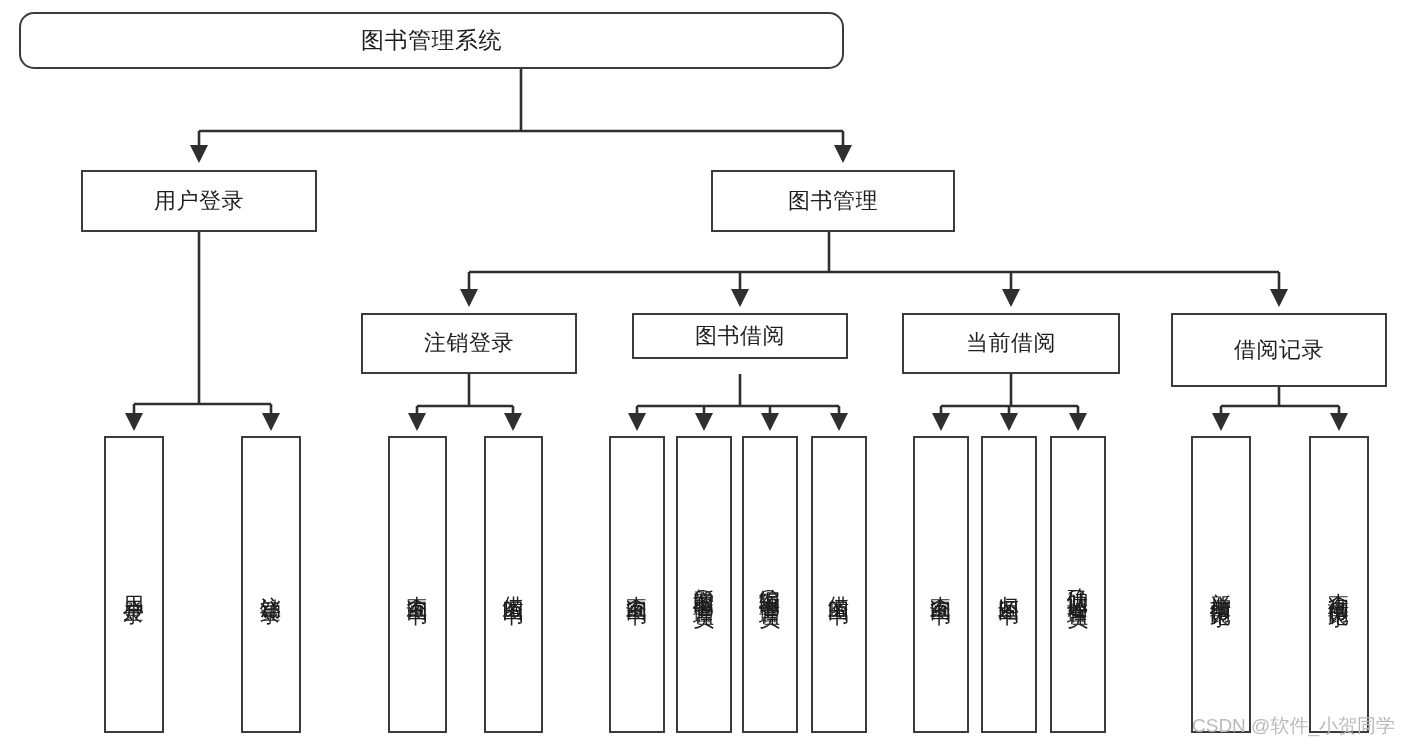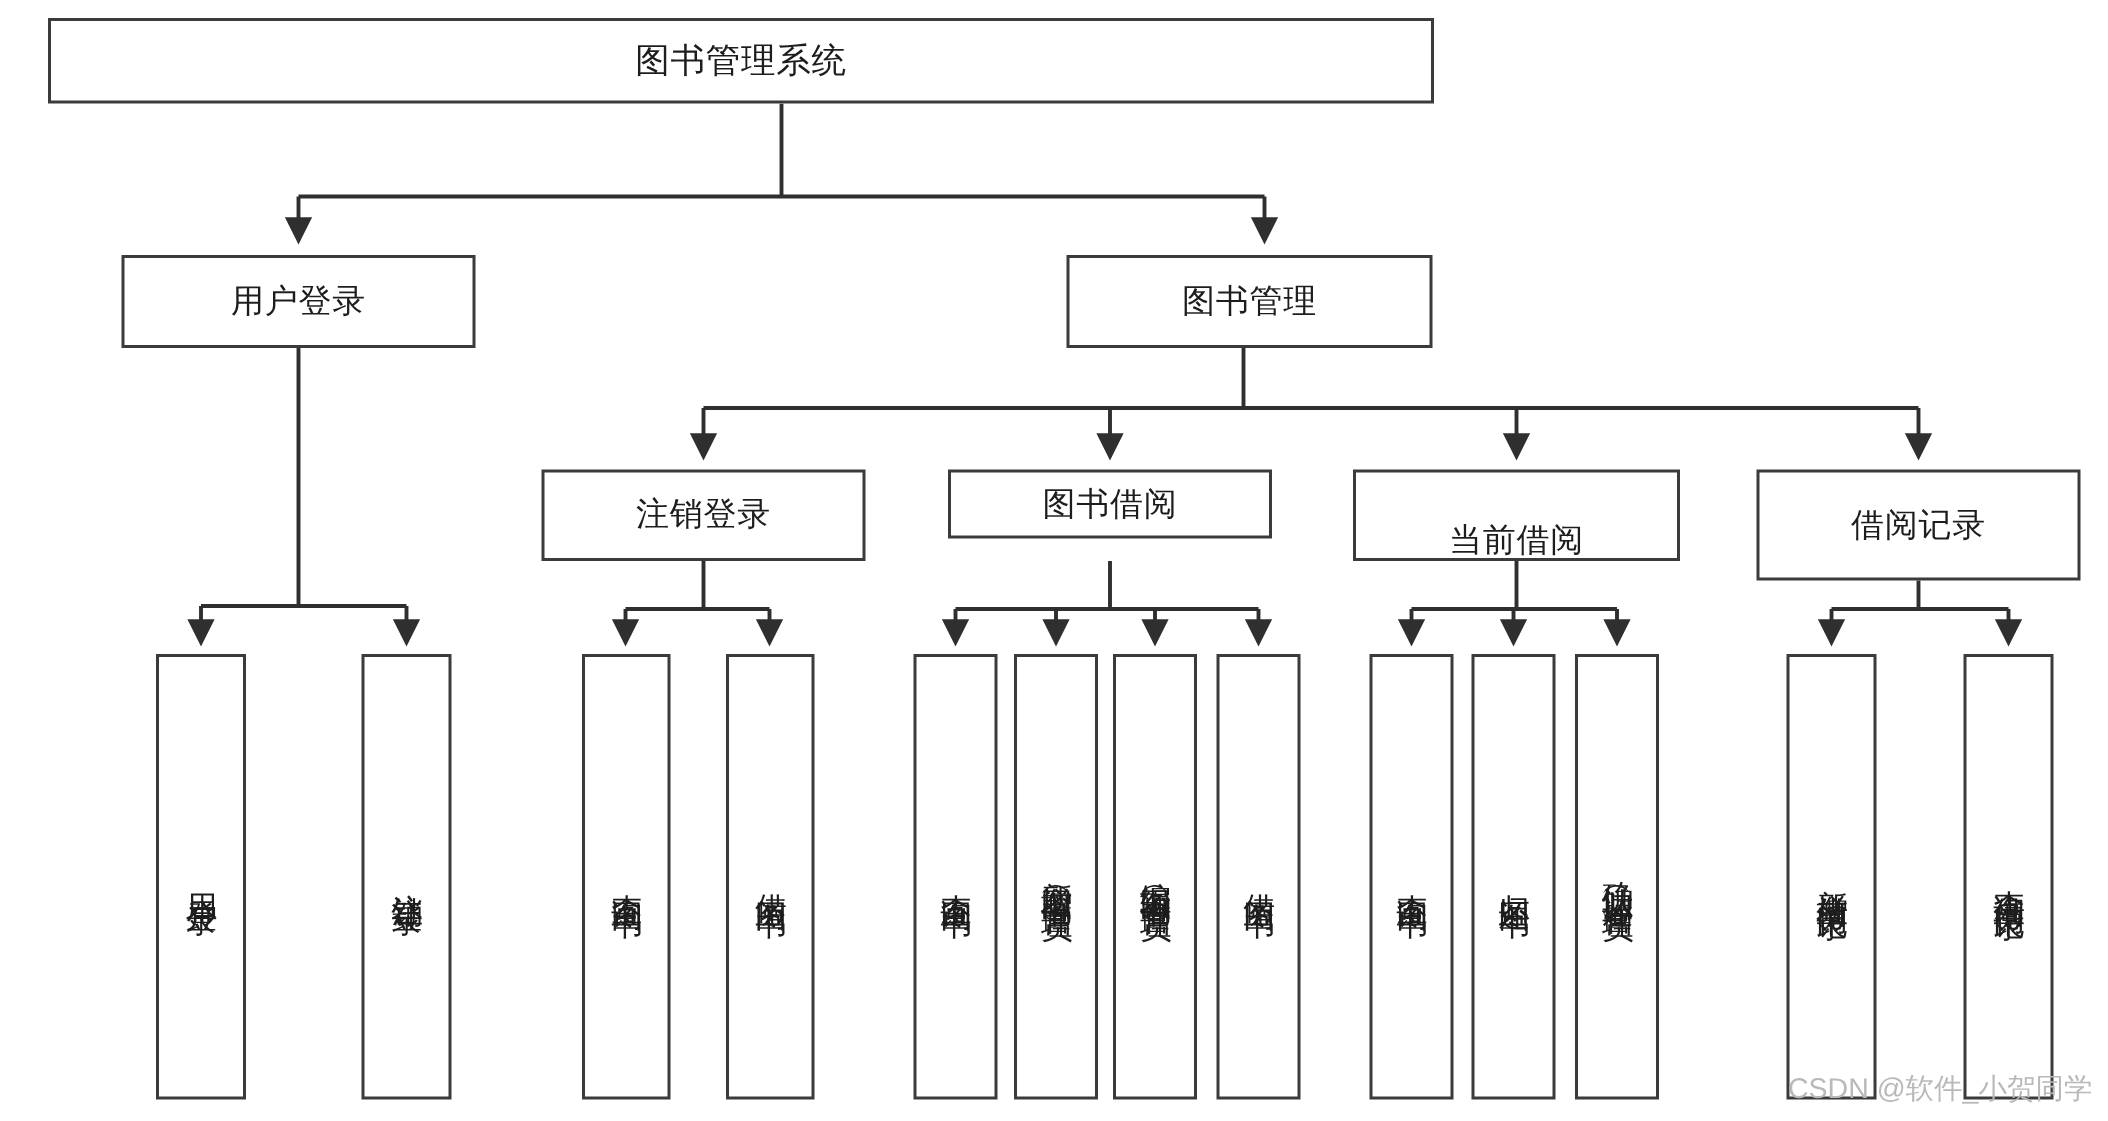--- a/index.html
+++ b/index.html
@@ -120,38 +120,38 @@
       <path d="M 1009 406 L 1009 428" marker-end="url(#arrow)"></path>
       <path d="M 1078 406 L 1078 428" marker-end="url(#arrow)"></path>
 
       <path d="M 1279 374 L 1279 406"></path>
       <path d="M 1221 406 L 1339 406"></path>
       <path d="M 1221 406 L 1221 428" marker-end="url(#arrow)"></path>
       <path d="M 1339 406 L 1339 428" marker-end="url(#arrow)"></path>
     </g>
   </svg>
 
-  <div class="node horiz root" style="left:32px; top:12px; width:924px; height:57px;">
+  <div class="node horiz root" style="left:19px; top:12px; width:825px; height:57px;border-radius:15px;">
     <span class="node-label">图书管理系统</span>
   </div>
 
   <div class="node horiz" style="left:81px; top:170px; width:236px; height:62px;">
     <span class="node-label">用户登录</span>
   </div>
   <div class="node horiz" style="left:711px; top:170px; width:244px; height:62px;">
     <span class="node-label">图书管理</span>
   </div>
 
   <div class="node horiz" style="left:361px; top:313px; width:216px; height:61px;">
     <span class="node-label">注销登录</span>
   </div>
   <div class="node horiz" style="left:632px; top:313px; width:216px; height:46px;">
     <span class="node-label">图书借阅</span>
   </div>
-  <div class="node horiz" style="left:902px; top:313px; width:218px; height:61px;align-items:flex-end;">
+  <div class="node horiz" style="left:902px; top:313px; width:218px; height:61px;">
     <span class="node-label">当前借阅</span>
   </div>
   <div class="node horiz" style="left:1171px; top:313px; width:216px; height:74px;">
     <span class="node-label">借阅记录</span>
   </div>
 
   <div class="node vert" style="left:104px; top:436px; width:60px; height:297px;">
     <span class="node-label">用户登录</span>
   </div>
   <div class="node vert" style="left:241px; top:436px; width:60px; height:297px;">

